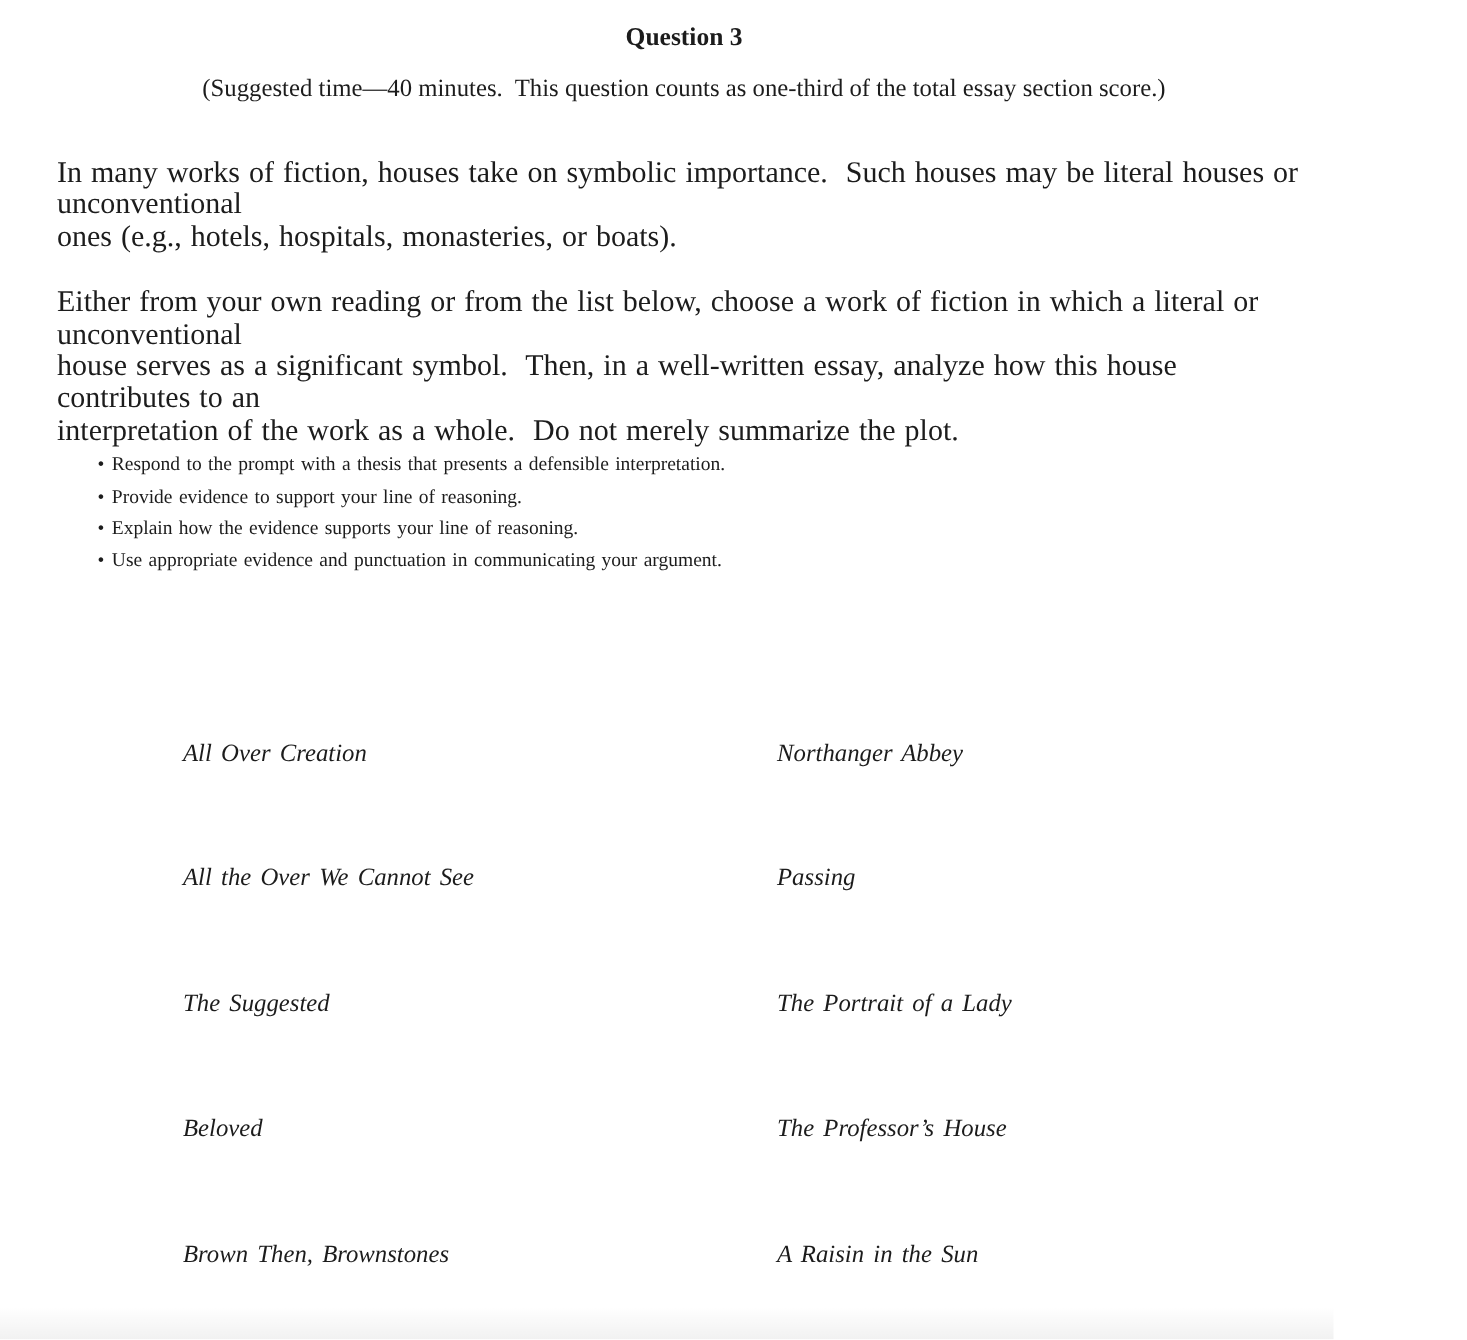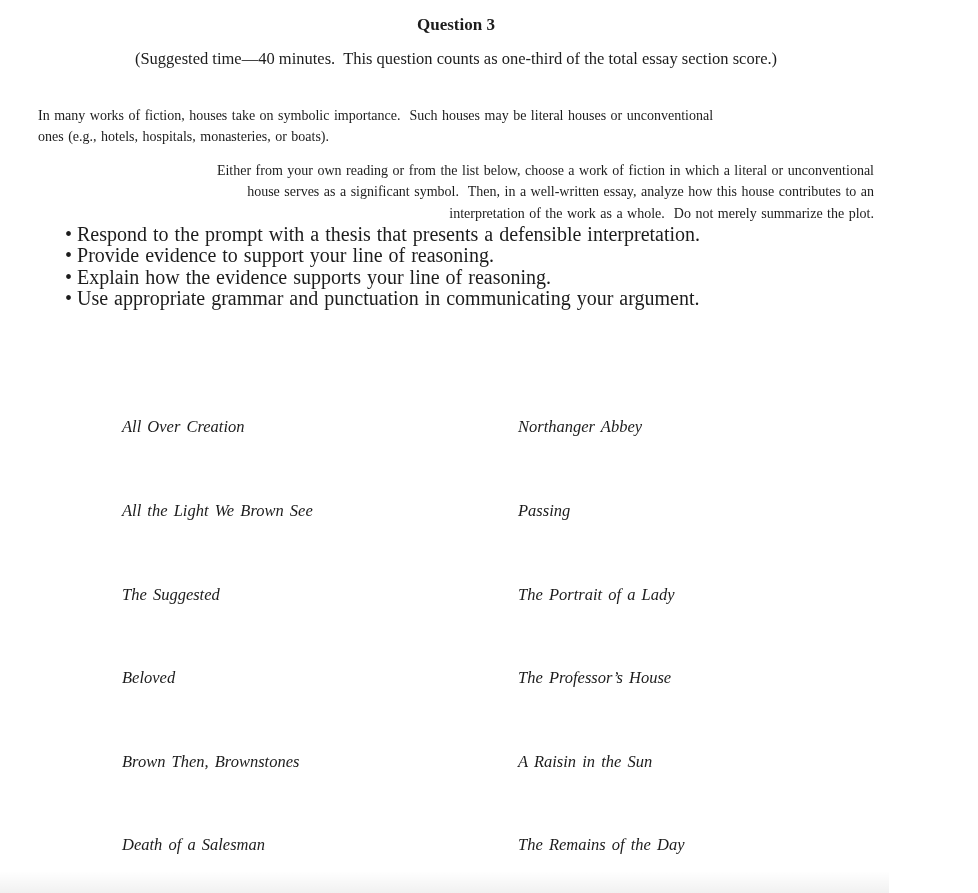--- a/index.html
+++ b/index.html
@@ -26,36 +26,36 @@
     line-height:21px;
   }
   .subtitle{
     font-size:16.5px;
     text-align:center;
     margin:13px 0 0 0;
     line-height:21px;
     white-space:pre-wrap;
   }
   .para{
-    font-size:14px;
+    font-size:20px;
     line-height:21.4px;
     margin:0;
     white-space:pre-wrap;
     word-spacing:1px;
   }
   .para.p1{margin-top:36px;}
-  .para.p2{margin-top:12px;text-align:right;}
+  .para.p2{margin-top:22px;}
   .para.intro{margin-top:22px;}
   .bullets{
     list-style:none;
     margin:0;
     padding:0;
   }
   .bullet-item{
-    font-size:20px;
+    font-size:13px;
     line-height:21.4px;
     padding-left:27px;
     word-spacing:1px;
     white-space:pre-wrap;
   }
   .dot::before{content:"•";}
   .dot{margin-right:5px;}
   .books{
     display:flex;
     margin:24px 0 0 84px;
@@ -99,30 +99,30 @@
 
 
     <ul class="bullets">
 
         <li class="bullet-item"><span class="dot"></span><span>Respond to the prompt with a thesis that presents a defensible interpretation.</span></li>
 
         <li class="bullet-item"><span class="dot"></span><span>Provide evidence to support your line of reasoning.</span></li>
 
         <li class="bullet-item"><span class="dot"></span><span>Explain how the evidence supports your line of reasoning.</span></li>
 
-        <li class="bullet-item"><span class="dot"></span><span>Use appropriate grammar and punctuation in communicating your argument.</span></li>
+        <li class="bullet-item"><span class="dot"></span><span>Use appropriate evidence and punctuation in communicating your argument.</span></li>
       </ul>
 
     <div class="books">
       <ul class="col left">
         
       
           <li class="book">All Over Creation</li>
         
-          <li class="book">All the Light We Brown See</li>
+          <li class="book">All the Over We Cannot See</li>
         
           <li class="book">The Suggested</li>
         
           <li class="book">Beloved</li>
         
           <li class="book">Brown Then, Brownstones</li>
         
           <li class="book">Death of a Salesman</li>
         
           

